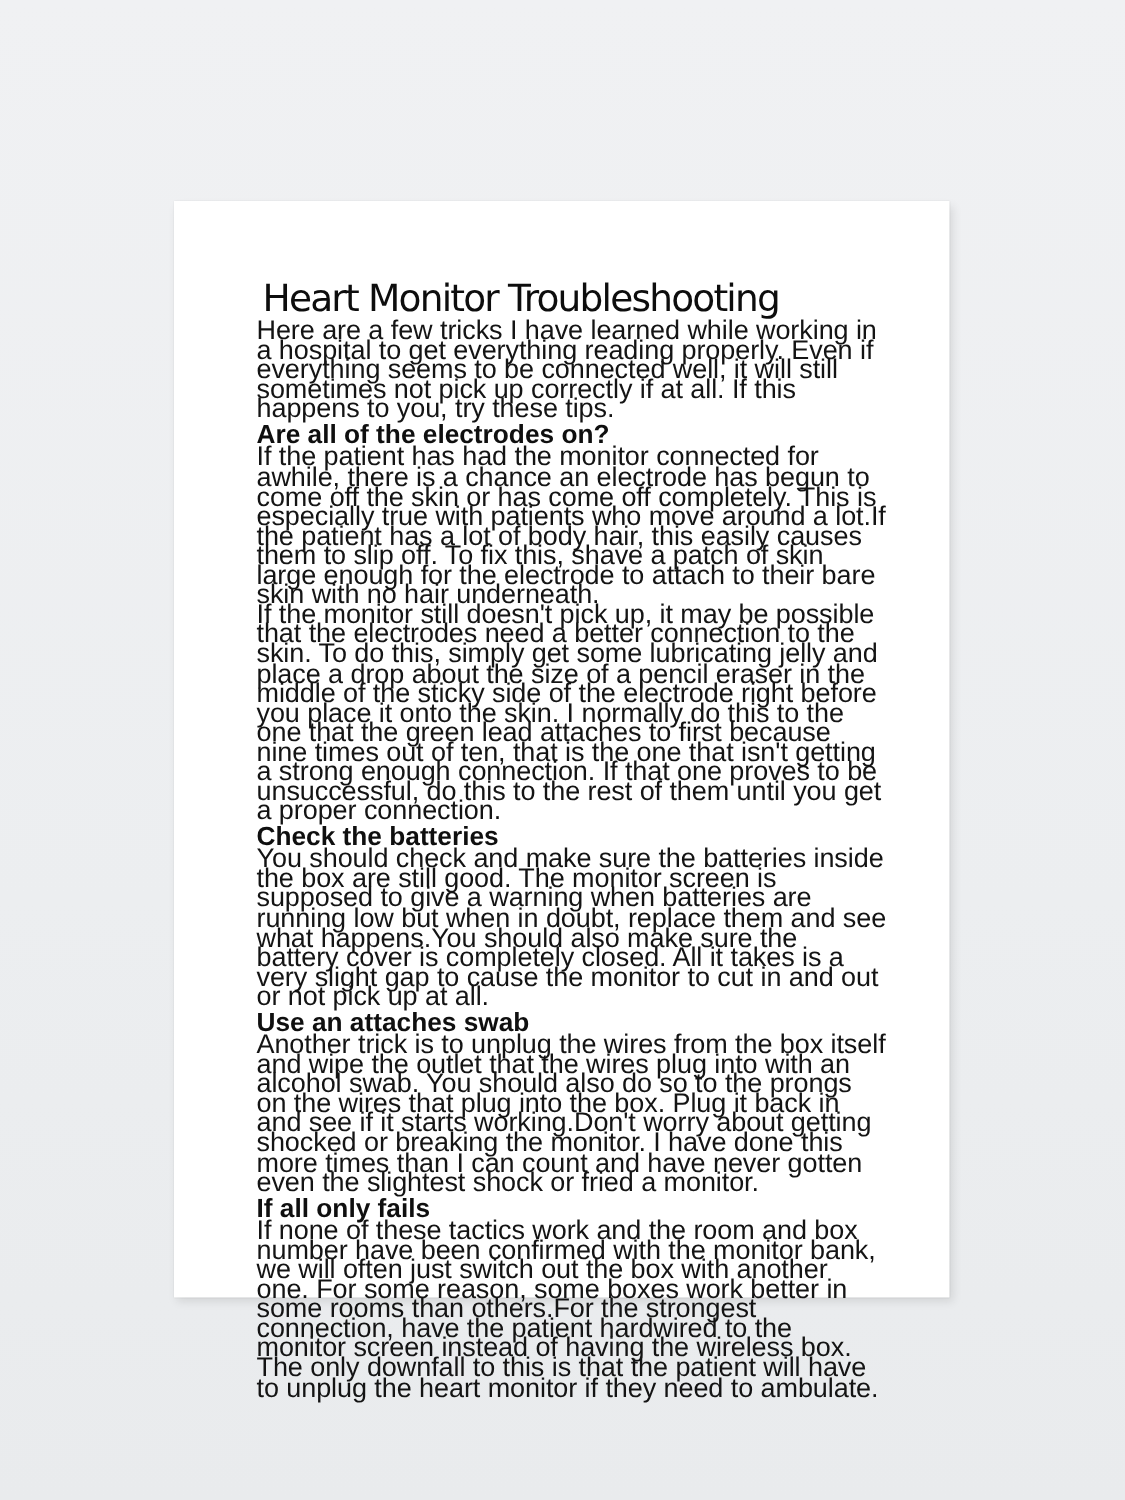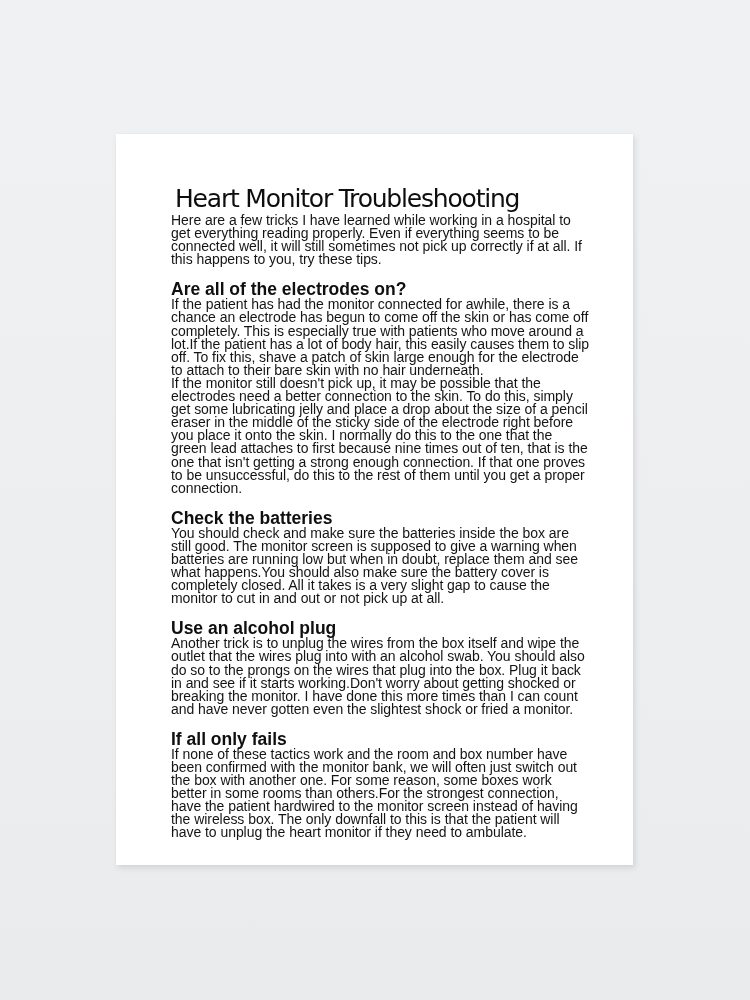--- a/index.html
+++ b/index.html
@@ -35,51 +35,51 @@
       font-weight: normal;
       font-size: 25px;
       letter-spacing: -1.2px;
       line-height: 30px;
       margin: 0 0 0 4px;
       white-space: nowrap;
       color: #0d0d0d;
     }
     .para {
       font-family: "Liberation Sans", sans-serif;
-      font-size: 14px;
+      font-size: 18px;
       line-height: 13.1px;
       margin: 0;
       color: #141414;
       letter-spacing: -0.05px;
     }
     .heading {
       font-family: "Liberation Sans", sans-serif;
       font-weight: bold;
       font-size: 17.5px;
       line-height: 18px;
-      margin: 14px 0 0 0;
+      margin: 1px 0 0 0;
       color: #0f0f0f;
       white-space: nowrap;
     }
   </style>
 </head>
 <body>
 
 <div class="poster">
   <div class="content">
     <h1 class="title">Heart Monitor Troubleshooting</h1>
     <p class="para">Here are a few tricks I have learned while working in a hospital to get everything reading properly. Even if everything seems to be connected well, it will still sometimes not pick up correctly if at all. If this happens to you, try these tips.</p>
 
     <h2 class="heading">Are all of the electrodes on?</h2>
     <p class="para">If the patient has had the monitor connected for awhile, there is a chance an electrode has begun to come off the skin or has come off completely. This is especially true with patients who move around a lot.If the patient has a lot of body hair, this easily causes them to slip off. To fix this, shave a patch of skin large enough for the electrode to attach to their bare skin with no hair underneath.</p>
 
     <p class="para">If the monitor still doesn't pick up, it may be possible that the electrodes need a better connection to the skin. To do this, simply get some lubricating jelly and place a drop about the size of a pencil eraser in the middle of the sticky side of the electrode right before you place it onto the skin. I normally do this to the one that the green lead attaches to first because nine times out of ten, that is the one that isn't getting a strong enough connection. If that one proves to be unsuccessful, do this to the rest of them until you get a proper connection.</p>
 
     <h2 class="heading">Check the batteries</h2>
     <p class="para">You should check and make sure the batteries inside the box are still good. The monitor screen is supposed to give a warning when batteries are running low but when in doubt, replace them and see what happens.You should also make sure the battery cover is completely closed. All it takes is a very slight gap to cause the monitor to cut in and out or not pick up at all.</p>
 
-    <h2 class="heading">Use an alcohol plug</h2>
+    <h2 class="heading">Use an attaches swab</h2>
     <p class="para">Another trick is to unplug the wires from the box itself and wipe the outlet that the wires plug into with an alcohol swab. You should also do so to the prongs on the wires that plug into the box. Plug it back in and see if it starts working.Don't worry about getting shocked or breaking the monitor. I have done this more times than I can count and have never gotten even the slightest shock or fried a monitor.</p>
 
     <h2 class="heading">If all only fails</h2>
     <p class="para">If none of these tactics work and the room and box number have been confirmed with the monitor bank, we will often just switch out the box with another one. For some reason, some boxes work better in some rooms than others.For the strongest connection, have the patient hardwired to the monitor screen instead of having the wireless box. The only downfall to this is that the patient will have to unplug the heart monitor if they need to ambulate.</p>
   </div>
 </div>
 
 </body></html>

